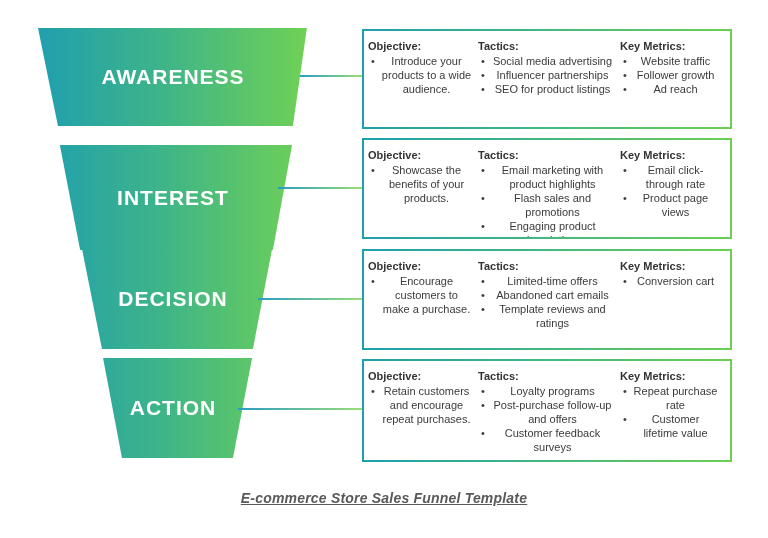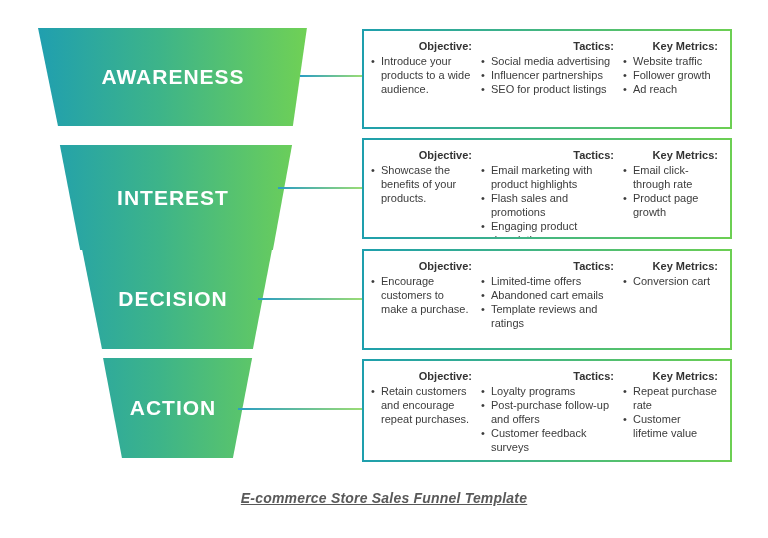--- a/index.html
+++ b/index.html
@@ -60,23 +60,23 @@
     display: grid;
     grid-template-columns: 110px 142px 1fr;
     overflow: hidden;
   }
   .box-1 { top: 29px;  height: 100px; }
   .box-2 { top: 138px; height: 101px; }
   .box-3 { top: 249px; height: 101px; }
   .box-4 { top: 359px; height: 103px; }
 
   .col { font-size: 11px; line-height: 14px; color: #3B3B3B; padding-right: 6px; }
-  .col-header { font-weight: bold; color: #333333; margin-bottom: 1px; text-align: right; }
+  .col-header { font-weight: bold; color: #333333; margin-bottom: 1px; }
   .col ul { list-style: none; }
-  .col li { position: relative; padding-left: 13px; }
+  .col li { position: relative; padding-left: 13px; text-align: center; }
   .col li::before { content: "\2022"; position: absolute; left: 3px; top: 0; }
 
   
   .diagram-title {
     position: absolute;
     top: 490px;
     left: 0;
     width: 100%;
     text-align: center;
     font-size: 14px;
@@ -147,21 +147,21 @@
       <ul>
           <li>Email marketing with product highlights</li>
           <li>Flash sales and promotions</li>
           <li>Engaging product descriptions</li>
         </ul>
     </div>
     <div class="col">
       <div class="col-header">Key Metrics:</div>
       <ul>
           <li>Email click-through rate</li>
-          <li>Product page growth</li>
+          <li>Product page views</li>
         </ul>
     </div>
   </div>
 
   <div class="detail-box box-3">
     <div class="col">
       <div class="col-header">Objective:</div>
       <ul>
           <li>Encourage customers to make a purchase.</li>
         </ul>

